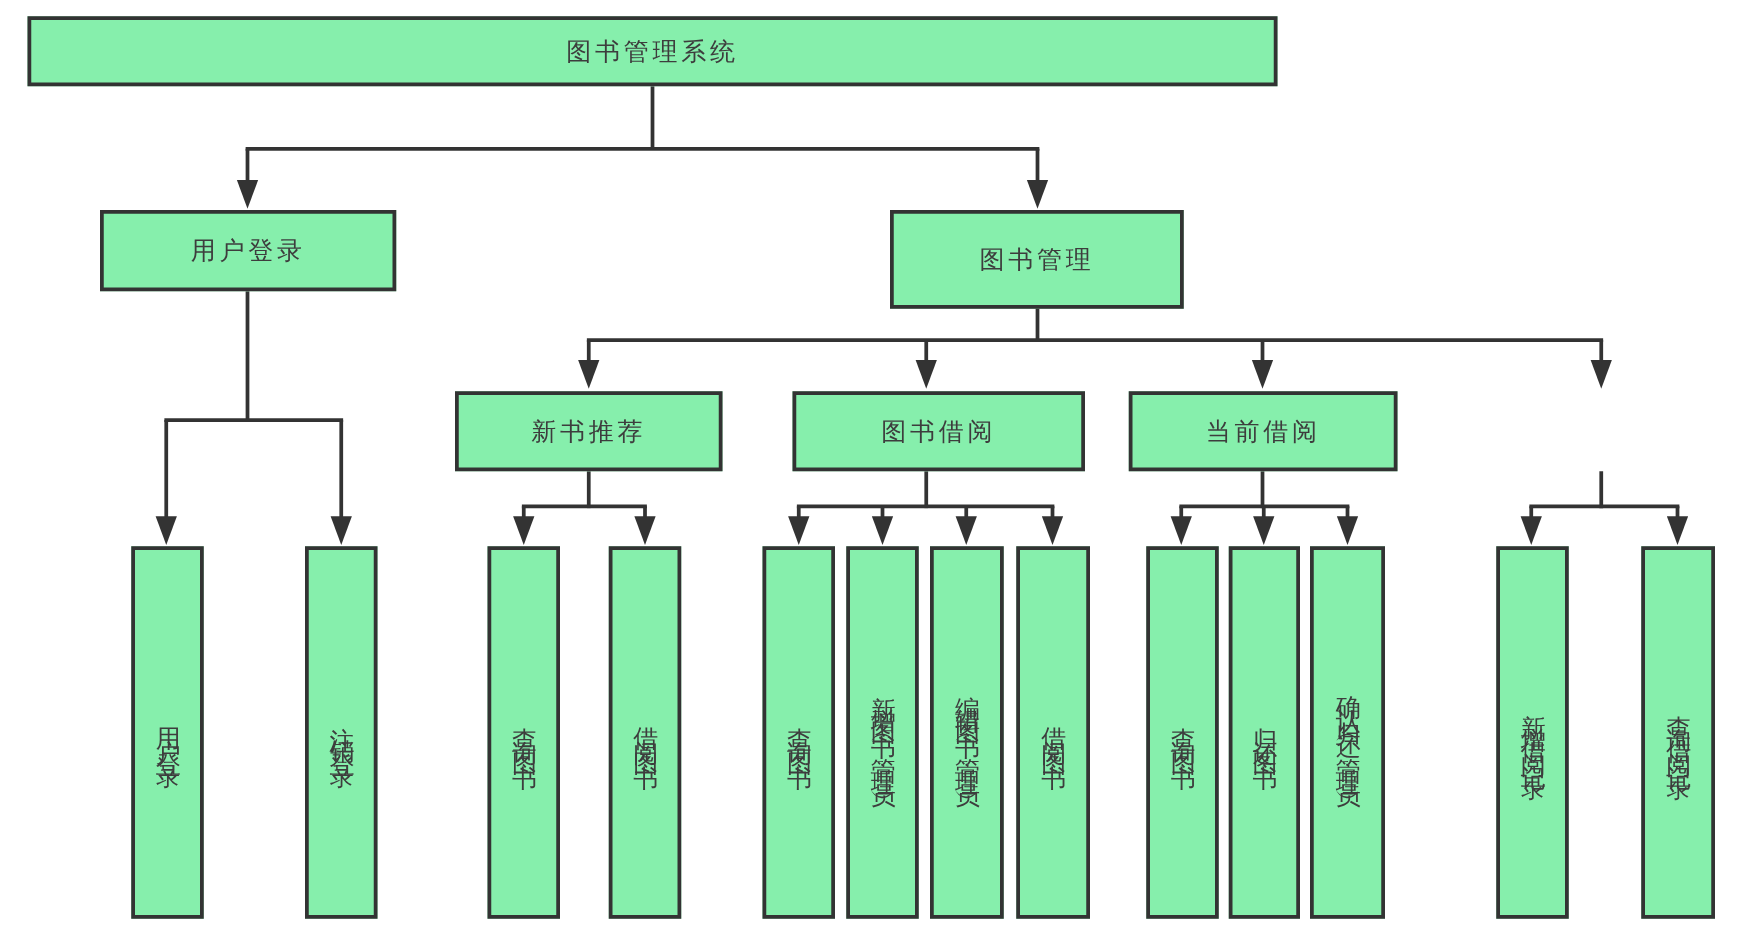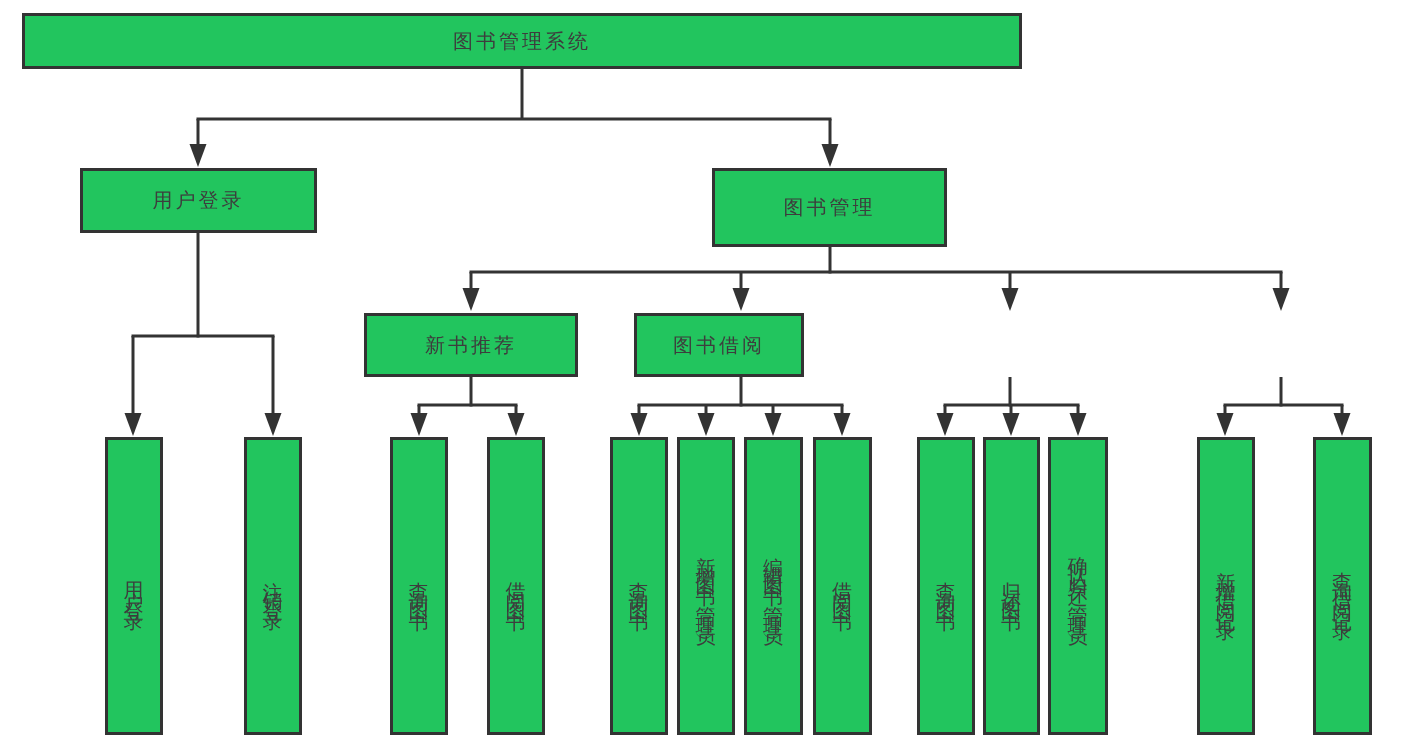--- a/index.html
+++ b/index.html
@@ -2,21 +2,21 @@
 <html style="--line: #333333; --text: #3d3d3d; --watermark: #ababab; --background: #ffffff;"><head>
 <meta charset="utf-8">
 <style>
   * { margin:0; padding:0; box-sizing:border-box; }
   html,body { background:#fff; }
   #stage{
     position:relative; width:1405px; height:747px; background:var(--background,#fff);
     font-family:"Liberation Sans", sans-serif; color:var(--text,#3d3d3d); overflow:hidden;
   }
   .box{
-    position:absolute; border:3px solid var(--line,#333); background:#22c55e;
+    position:absolute; border:3px solid var(--line,#333); background:#86efac;
     display:flex; align-items:center; justify-content:center;
   }
   .box.h span{ font-size:20px; letter-spacing:3px; white-space:nowrap; }
   .box.v span{
     writing-mode:vertical-rl; text-orientation:mixed;
     font-size:20px; letter-spacing:10px; line-height:1;
   }
   #connectors{ position:absolute; left:0; top:0; width:1405px; height:747px; }
   #connectors path{ stroke:var(--line,#333); stroke-width:3; fill:none; }
   #connectors polygon{ fill:var(--line,#333); }
@@ -100,22 +100,25 @@
   <div class="box h" style="left:80px;top:168px;width:237px;height:65px">
     <span>用户登录</span>
   </div>
   <div class="box h" style="left:712px;top:168px;width:235px;height:79px">
     <span>图书管理</span>
   </div>
 
   <div class="box h" style="left:364px;top:313px;width:214px;height:64px">
     <span>新书推荐</span>
   </div>
-  <div class="box h" style="left:634px;top:313px;width:170px;height:64px">
+  <div class="box h" style="left:634px;top:313px;width:234px;height:64px">
     <span>图书借阅</span>
+  </div>
+  <div class="box h" style="left:903px;top:313px;width:215px;height:64px">
+    <span>当前借阅</span>
   </div>
 
   <div class="box v" style="left:105px;top:437px;width:58px;height:298px">
     <span>用户登录</span>
   </div>
   <div class="box v" style="left:244px;top:437px;width:58px;height:298px">
     <span>注销登录</span>
   </div>
   <div class="box v" style="left:390px;top:437px;width:58px;height:298px">
     <span>查询图书</span>

